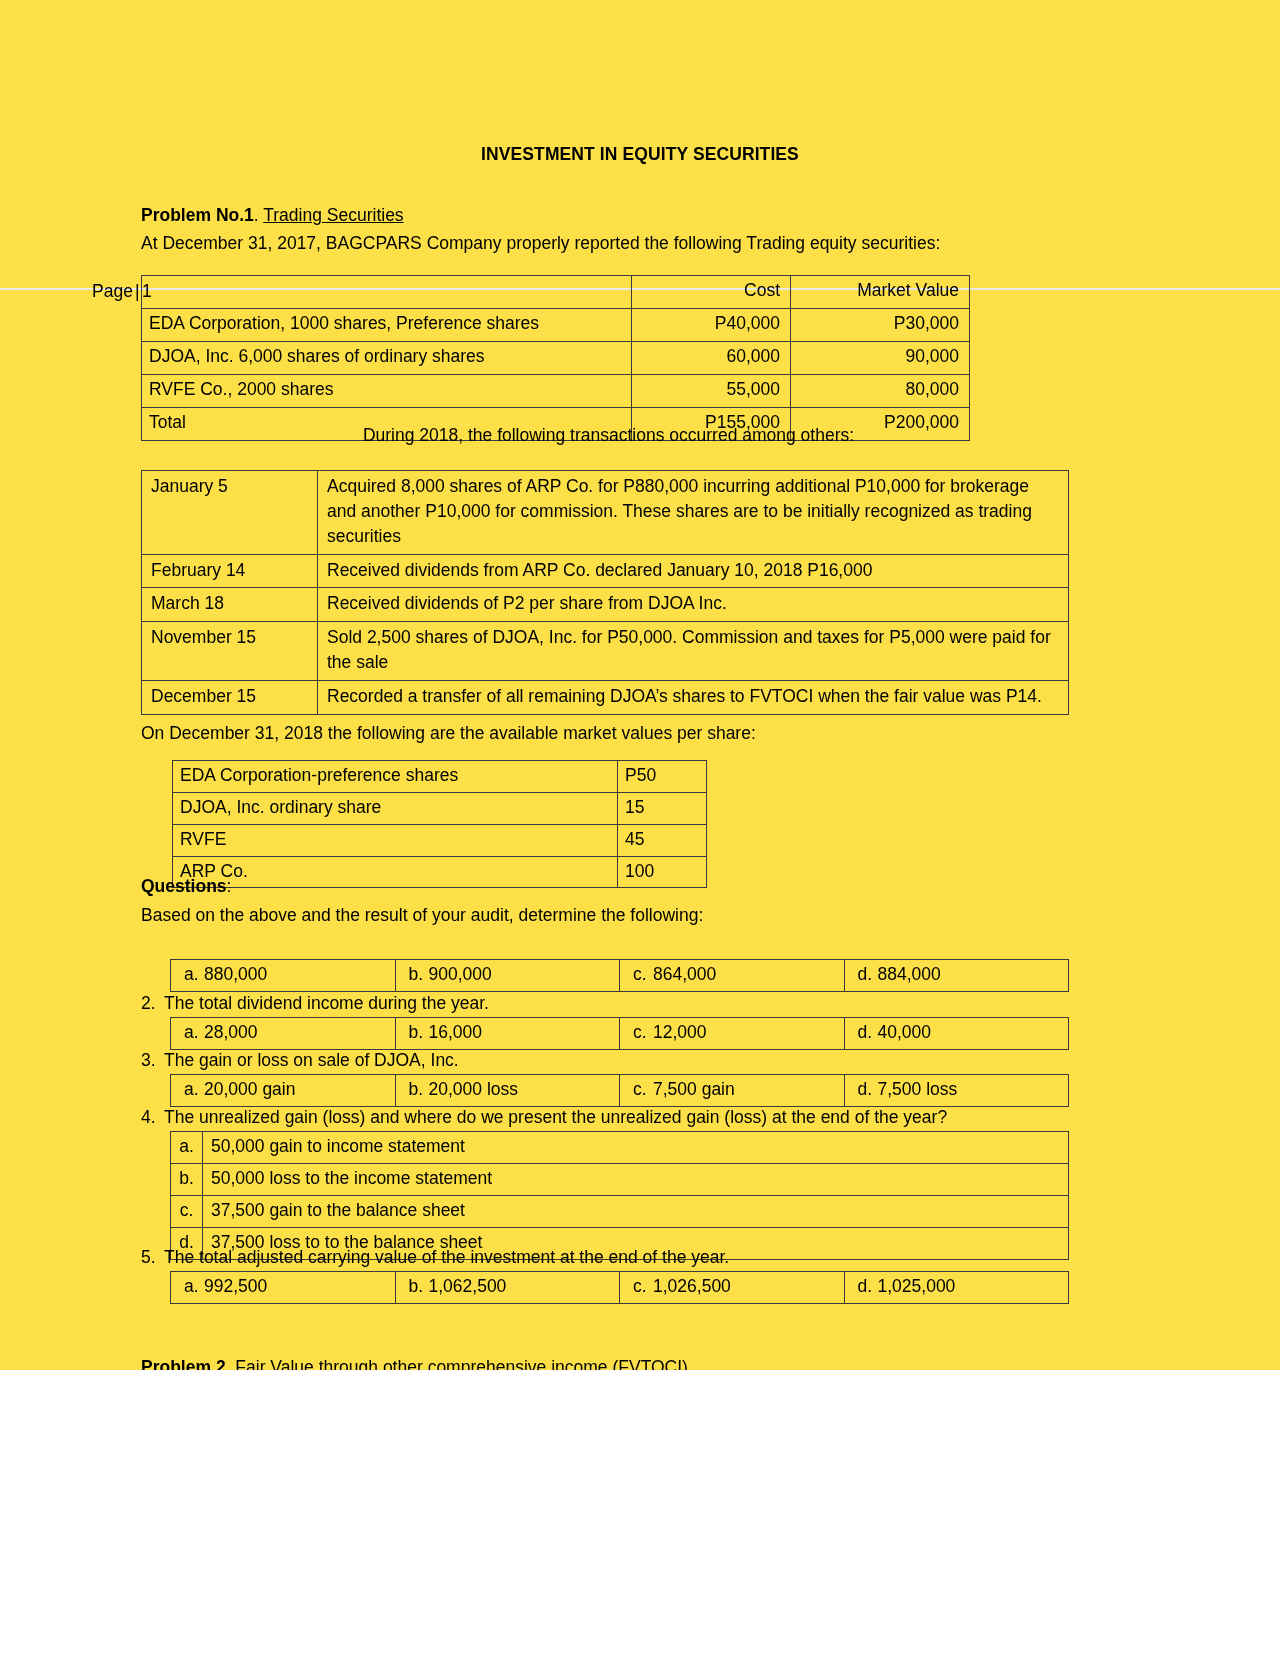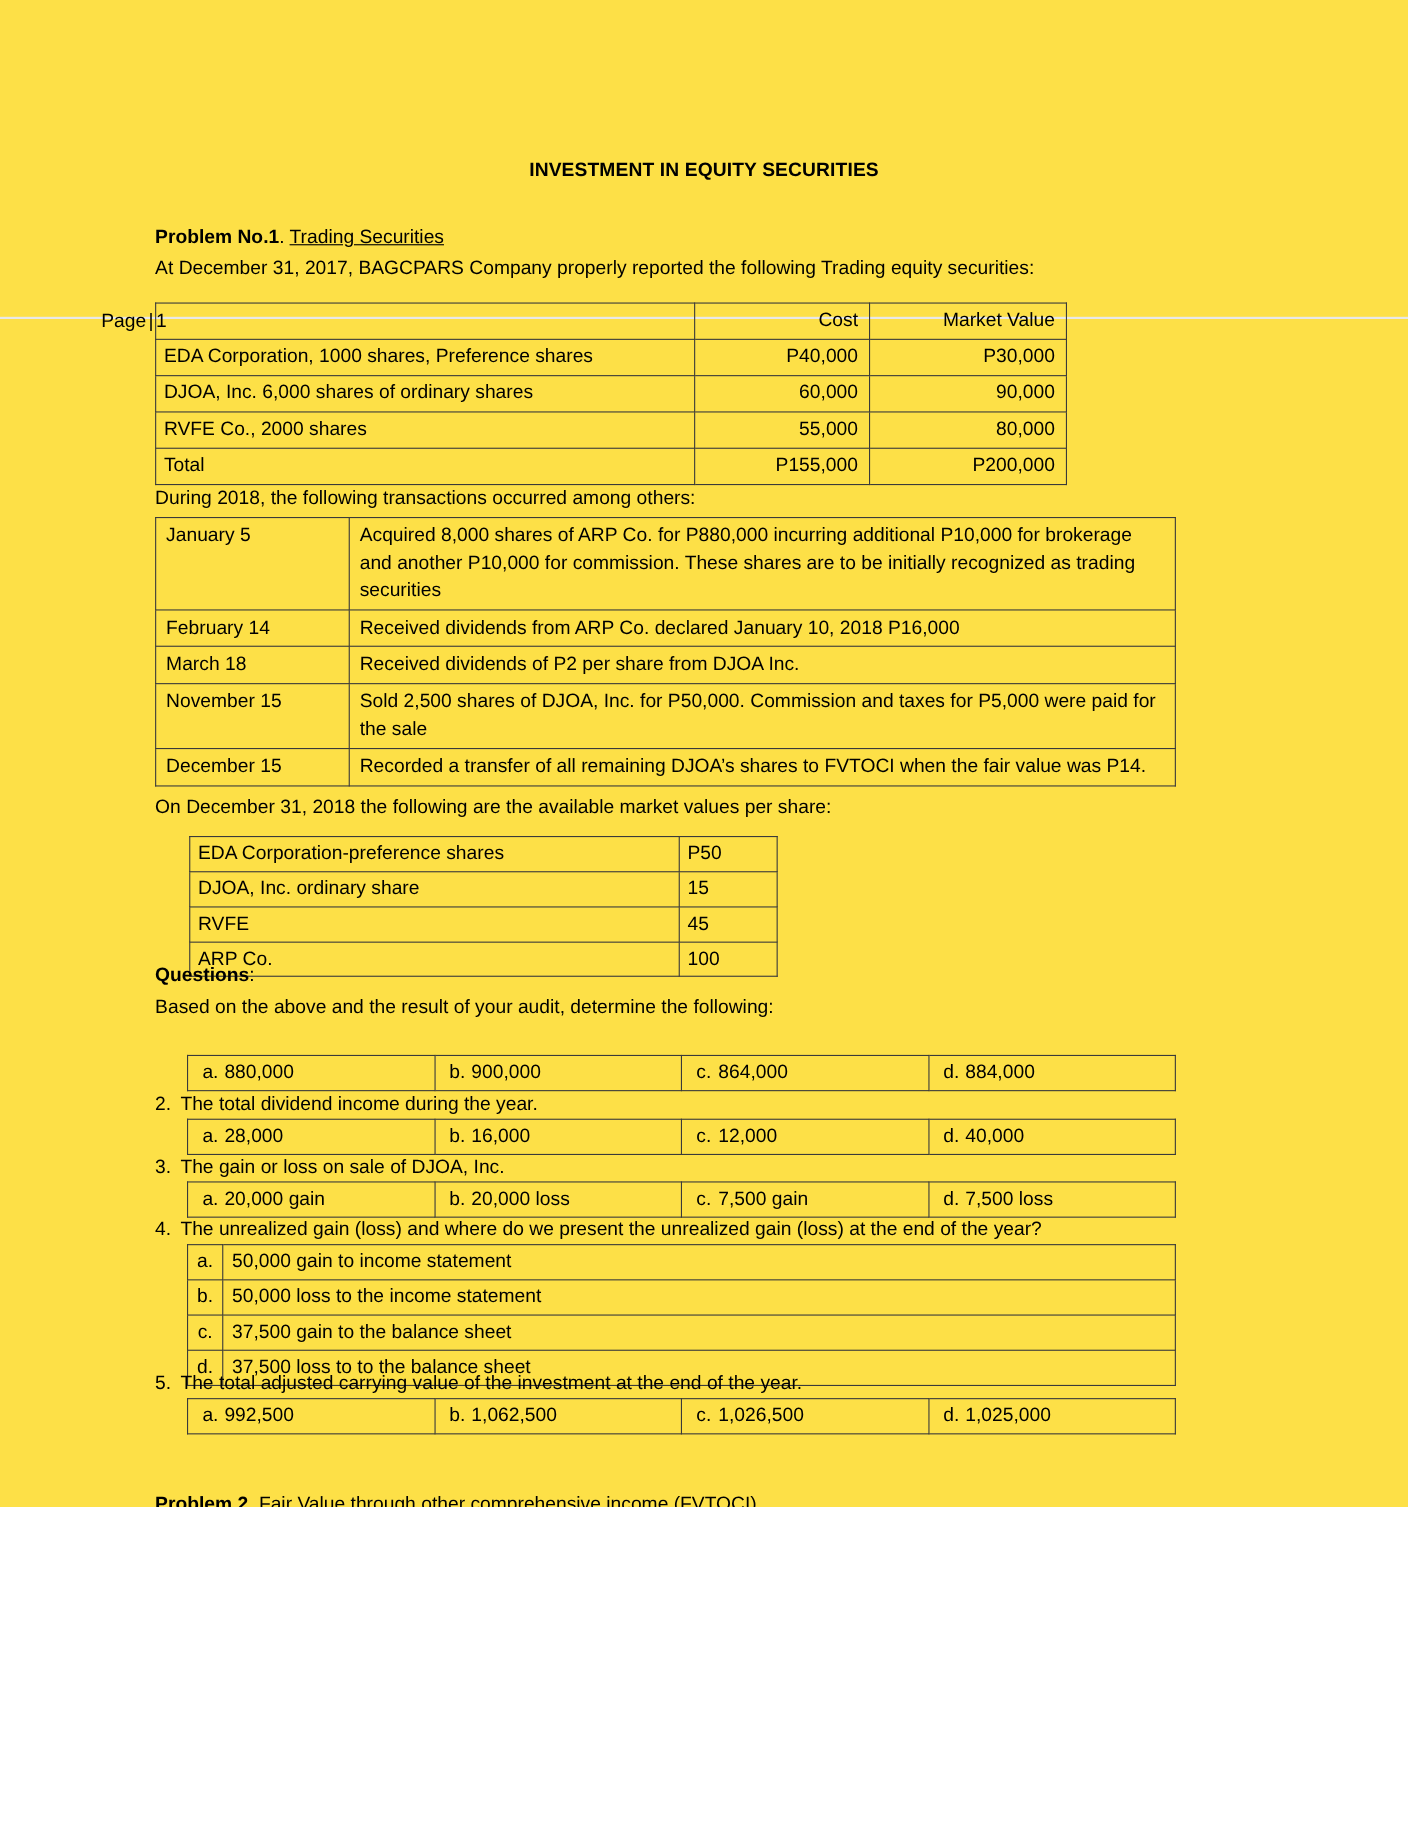--- a/index.html
+++ b/index.html
@@ -197,21 +197,21 @@
         <td class="c-mkt num">80,000</td>
       </tr>
       <tr>
         <td class="c-name">Total</td>
         <td class="c-cost num">P155,000</td>
         <td class="c-mkt num">P200,000</td>
       </tr>
     </tbody>
   </table>
 
-  <div class="body-block" style="top:440px;">During 2018, the following transactions occurred among others:</div>
+  <div class="body-block" style="top:423px;text-align:center;">During 2018, the following transactions occurred among others:</div>
 
   <table class="tbl-transactions">
     <tbody>
       <tr>
         <td class="c-date">January 5</td>
         <td>Acquired 8,000 shares of ARP Co. for P880,000 incurring additional P10,000 for brokerage and another P10,000 for commission.  These shares are to be initially recognized as trading securities</td>
       </tr>
       <tr>
         <td class="c-date">February 14</td>
         <td>Received dividends from ARP Co. declared January 10, 2018 P16,000</td>

